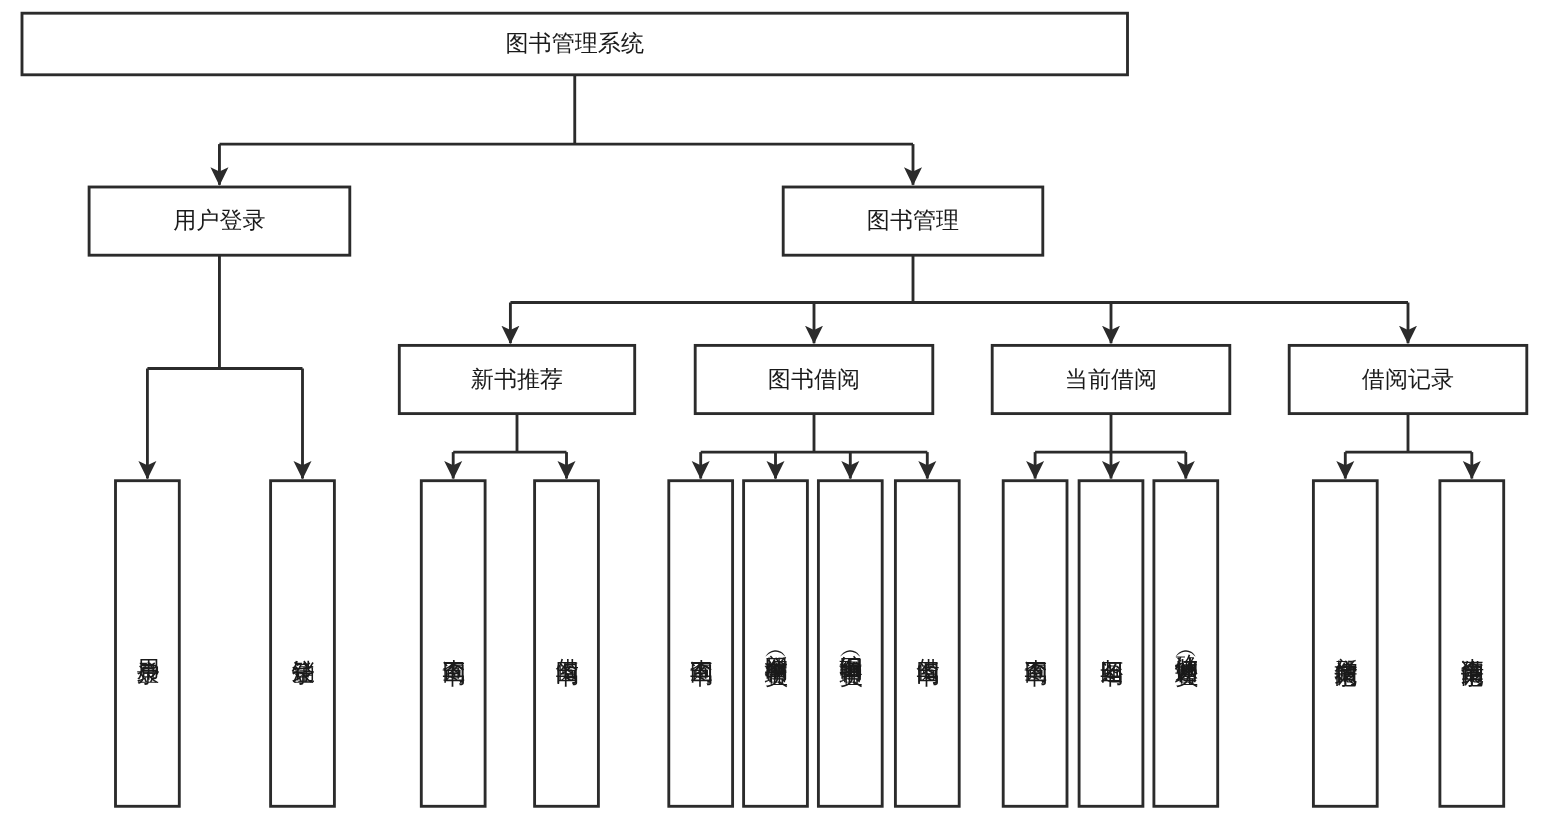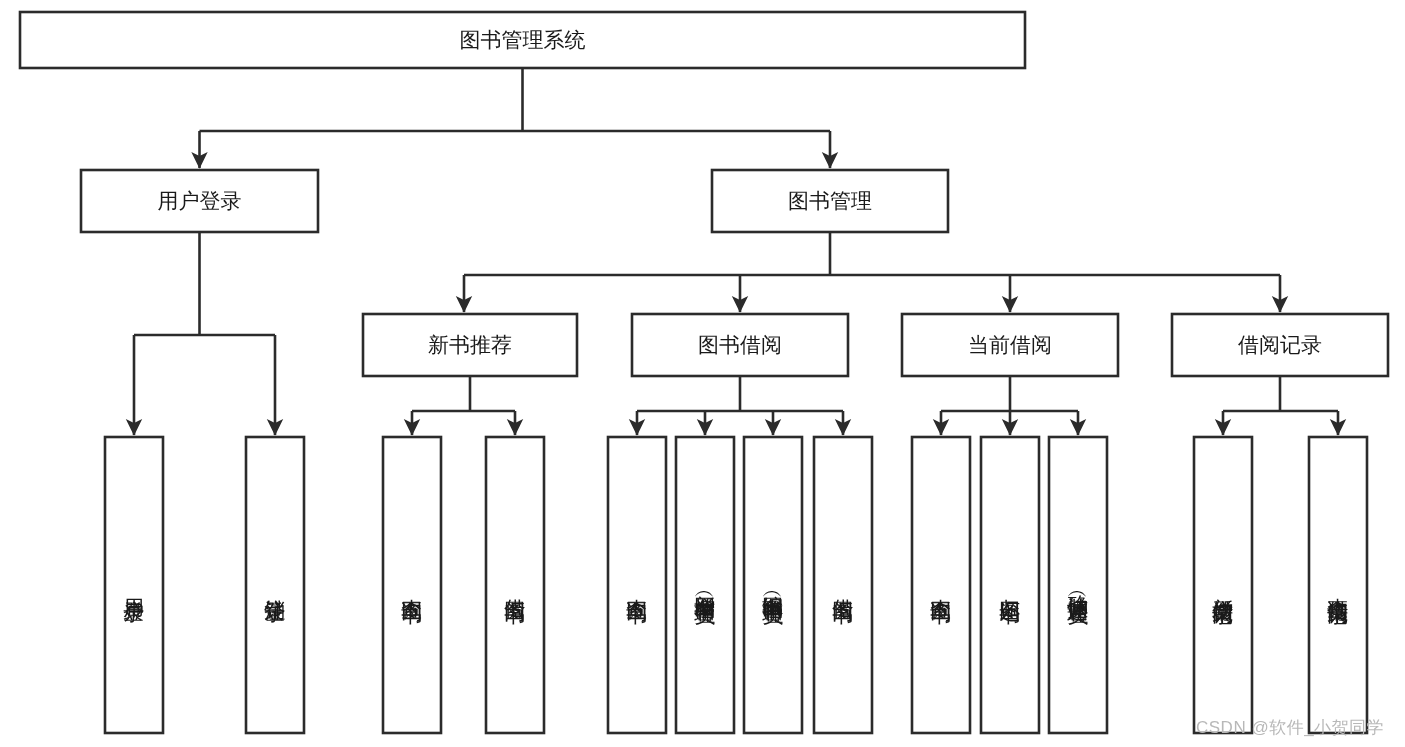--- a/index.html
+++ b/index.html
@@ -187,15 +187,14 @@
   <div class="node-label-v" style="left:744px; top:437px; width:58px; height:296px;">编辑图书（管理员）</div>
   <div class="node-label-v" style="left:814px; top:437px; width:58px; height:296px;">借阅图书</div>
 
   <div class="node-label-v" style="left:912px; top:437px; width:58px; height:296px;">查询图书</div>
   <div class="node-label-v" style="left:981px; top:437px; width:58px; height:296px;">归还图书</div>
   <div class="node-label-v" style="left:1049px; top:437px; width:58px; height:296px;">确认归还（管理员）</div>
 
   <div class="node-label-v" style="left:1194px; top:437px; width:58px; height:296px;">新增借阅记录</div>
   <div class="node-label-v" style="left:1309px; top:437px; width:58px; height:296px;">查询借阅记录</div>
 
-  <div class="watermark" style="left:1196px; top:716px;">CSDN @软件_小贺同学</div>
 
 </div>
 
 </body></html>

